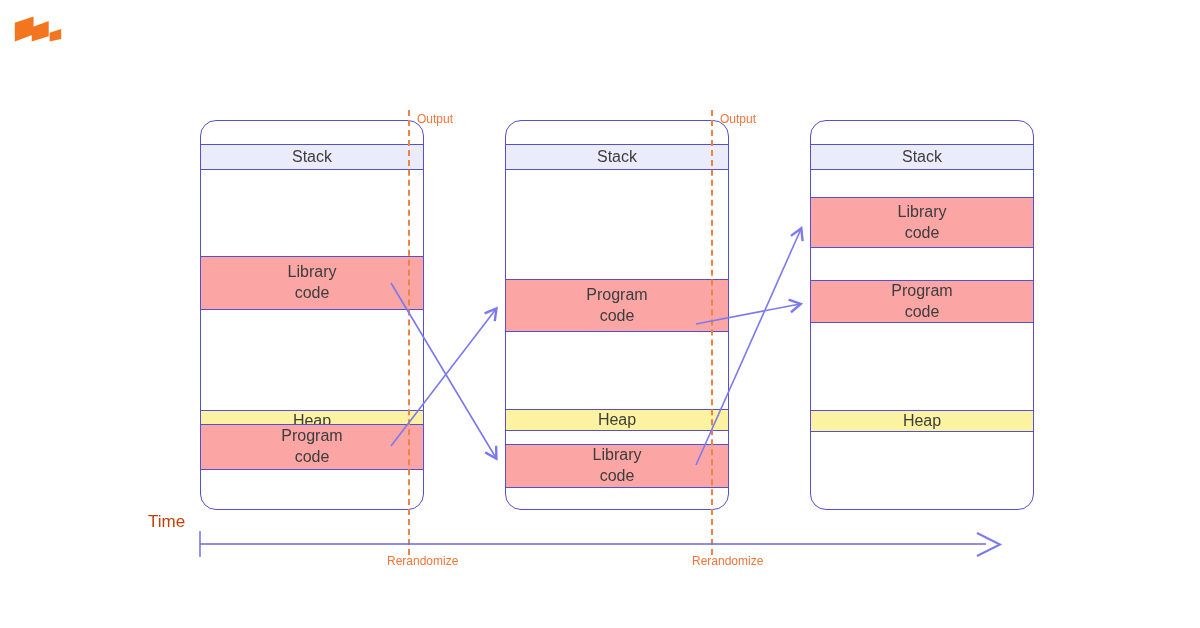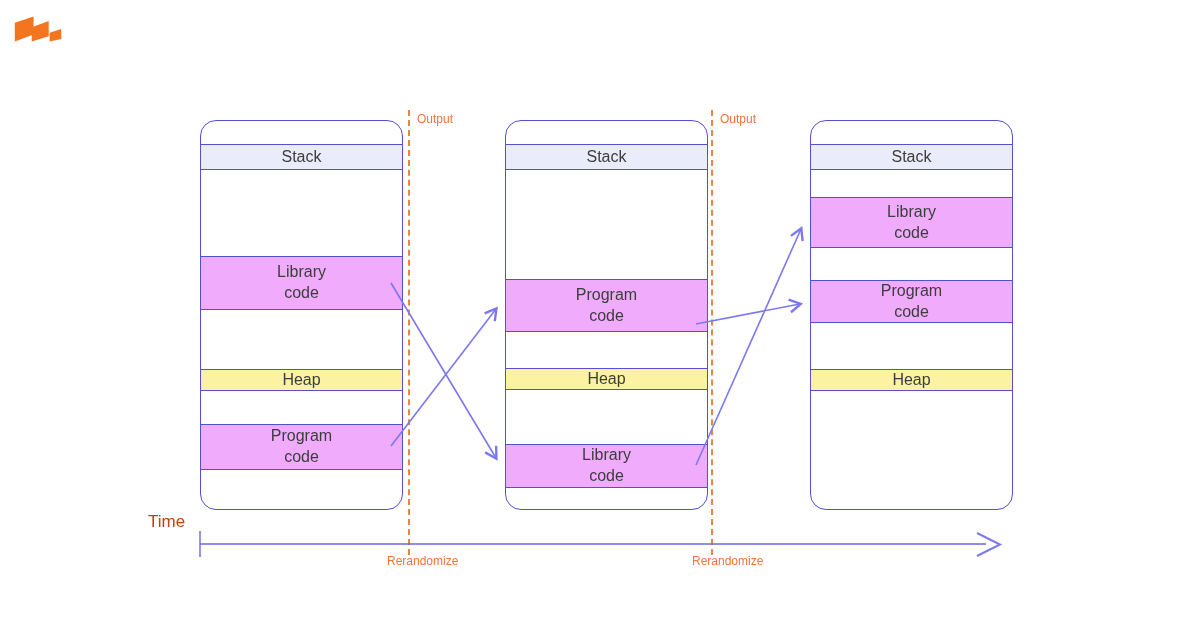--- a/index.html
+++ b/index.html
@@ -9,29 +9,29 @@
 
   
   .brand{position:absolute;left:13px;top:13px;display:flex;align-items:center;gap:9px;}
   .brand-name{font-size:27px;font-weight:700;color:#141414;letter-spacing:.3px;}
 
   
   .title{position:absolute;left:0;right:0;top:8px;margin:0;text-align:center;
          font-size:31px;line-height:43px;font-weight:700;color:#1d1d1d;letter-spacing:.4px;}
 
   
-  .memcol{position:absolute;top:120px;width:203px;height:390px;background:#fff;
+  .memcol{position:absolute;top:120px;width:224px;height:390px;background:#fff;
           border:1.6px solid #5450cf;border-radius:16px;box-sizing:border-box;}
   .band{position:absolute;left:0;right:0;box-sizing:border-box;
         border-top:1.2px solid #5450cf;border-bottom:1.2px solid #5450cf;
         display:flex;align-items:center;justify-content:center;text-align:center;
         font-size:16px;line-height:1.3;color:#3d3d3d;white-space:pre-line;}
   .band.stack{background:#eaebfb;}
-  .band.library,.band.program{background:#f0abfc;}
-  .band.heap{background:#fbf3a1;}
+  .band.library,.band.program{background:#fca5a5;}
+  .band.heap{background:#fbf3a1;margin-top:41px;}
 
   
   .dash{position:absolute;top:110px;height:445px;width:0;border-left:2px dashed #ee8343;}
   .event-label{position:absolute;font-size:12px;color:#f4743a;}
 
   
   .time-label{position:absolute;left:148px;top:512px;font-size:17px;color:#c2410c;}
 
   .overlay{position:absolute;inset:0;pointer-events:none;}
 </style>

